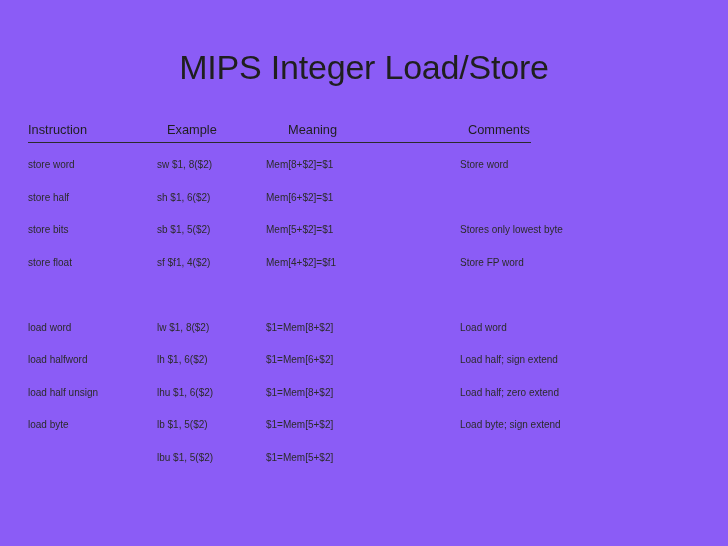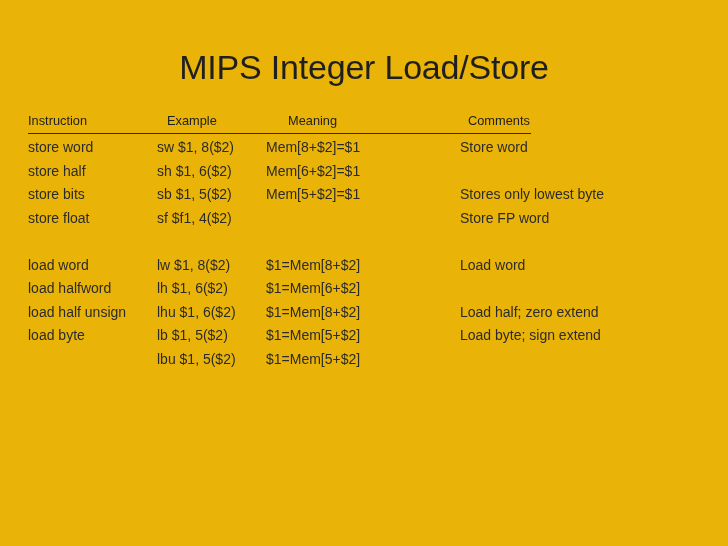--- a/index.html
+++ b/index.html
@@ -15,21 +15,21 @@
     overflow: hidden;
     font-family: "Liberation Sans", sans-serif;
     color: #2b2b2b;
     -webkit-font-smoothing: antialiased;
   }
 
   
   .slide {
     position: absolute;
     inset: 0;
-    background: #eab308;
+    background: #8b5cf6;
   }
 
   
   .slide-title {
     position: absolute;
     left: 0;
     top: 46px;
     width: 728px;
     text-align: center;
     font-size: 34px;
@@ -45,20 +45,21 @@
     position: absolute;
     left: 28px;
     top: 112px;
     width: 620px;
   }
 
   .row {
     position: relative;
     height: 23.5px;
     width: 620px;
+    margin-top: 9px;
   }
 
   .row.header-row {
     height: 26px;
   }
 
   .row.spacer-row {
     height: 23.5px;
   }
 
@@ -67,21 +68,21 @@
     left: 0;
     top: 21px;
     width: 503px;
     height: 1px;
     background: #2b2b2b;
   }
 
   .cell {
     position: absolute;
     top: 0;
-    font-size: 14px;
+    font-size: 10px;
     line-height: 18px;
     white-space: nowrap;
     color: #2b2b2b;
   }
 
   .header-row .cell {
     font-size: 12.8px;
     color: #1f1f1f;
   }
 
@@ -128,33 +129,35 @@
         </div>
         <div class="row">
           <span class="cell col-instruction">store bits</span>
           <span class="cell col-example">sb $1, 5($2)</span>
           <span class="cell col-meaning">Mem[5+$2]=$1</span>
           <span class="cell col-comments">Stores only lowest byte</span>
         </div>
         <div class="row">
           <span class="cell col-instruction">store float</span>
           <span class="cell col-example">sf $f1, 4($2)</span>
+          <span class="cell col-meaning">Mem[4+$2]=$f1</span>
           <span class="cell col-comments">Store FP word</span>
         </div>
         <div class="row spacer-row"></div>
         <div class="row">
           <span class="cell col-instruction">load word</span>
           <span class="cell col-example">lw $1, 8($2)</span>
           <span class="cell col-meaning">$1=Mem[8+$2]</span>
           <span class="cell col-comments">Load word</span>
         </div>
         <div class="row">
           <span class="cell col-instruction">load halfword</span>
           <span class="cell col-example">lh $1, 6($2)</span>
           <span class="cell col-meaning">$1=Mem[6+$2]</span>
+          <span class="cell col-comments">Load half; sign extend</span>
         </div>
         <div class="row">
           <span class="cell col-instruction">load half unsign</span>
           <span class="cell col-example">lhu $1, 6($2)</span>
           <span class="cell col-meaning">$1=Mem[8+$2]</span>
           <span class="cell col-comments">Load half; zero extend</span>
         </div>
         <div class="row">
           <span class="cell col-instruction">load byte</span>
           <span class="cell col-example">lb $1, 5($2)</span>

